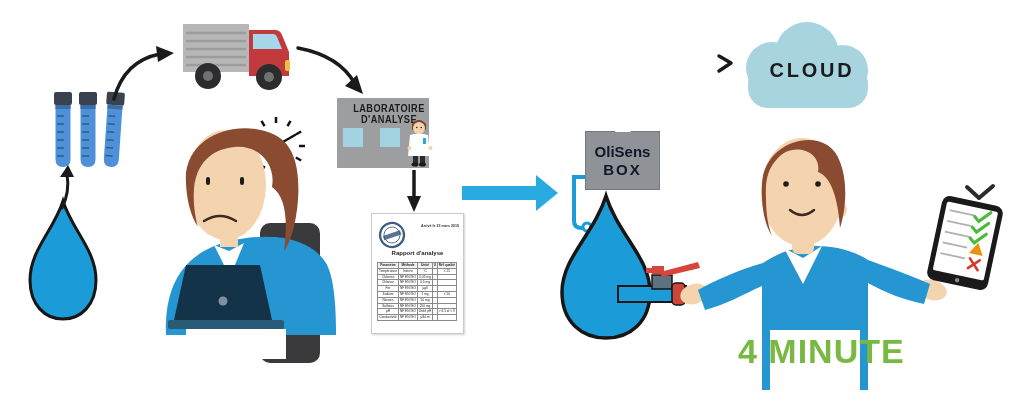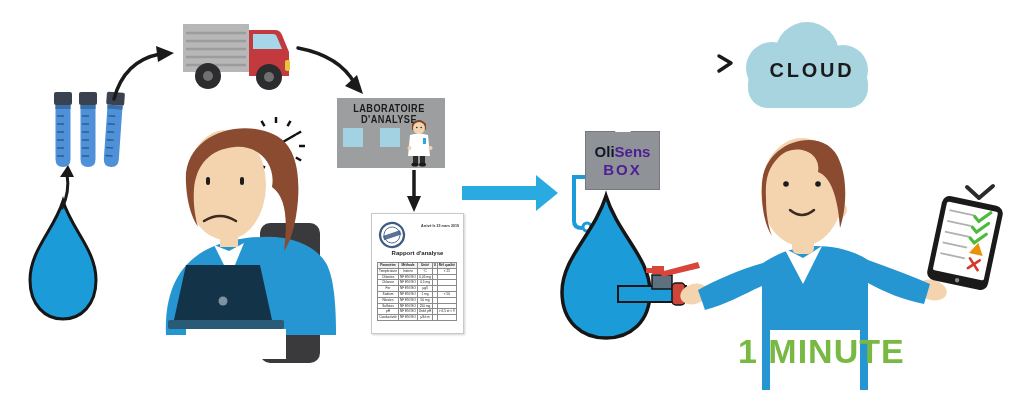--- a/index.html
+++ b/index.html
@@ -2,43 +2,43 @@
 <html><head>
 <meta charset="utf-8">
 <style>
   html,body{margin:0;padding:0;background:#fff;}
   #scene{position:relative;width:1024px;height:405px;background:#fff;overflow:hidden;
          font-family:"Liberation Sans",sans-serif;}
   #scene svg{position:absolute;overflow:visible;}
   .abs{position:absolute;}
 
   
-  #lab{left:337px;top:98px;width:108px;height:70px;background:#9c9ea0;}
+  #lab{left:337px;top:98px;width:92px;height:70px;background:#9c9ea0;}
   .lab-text{position:absolute;left:0;top:5px;width:104px;text-align:center;
             font-weight:800;font-size:10px;line-height:11px;letter-spacing:.5px;
             color:#1c1c1c;transform:scaleX(.92);}
   .lab-win{position:absolute;width:20px;height:19px;background:#a3d3e3;top:30px;}
 
   
   #report{left:371px;top:213px;width:91px;height:119px;background:#fff;
           border:1px solid #c9c9c9;box-shadow:1px 1px 2px rgba(0,0,0,.18);}
   #arrival{position:absolute;right:4px;top:10px;font-size:3.6px;font-weight:700;color:#333;}
   #rpt-title{position:absolute;left:0;top:36px;width:100%;text-align:center;
              font-size:6px;font-weight:700;color:#222;}
   #analysis-table{position:absolute;left:5px;top:48px;width:80px;border-collapse:collapse;
                   font-size:3.2px;line-height:1.5;color:#222;}
   #analysis-table th,#analysis-table td{border:.5px solid #8a8a8a;padding:0 .5px;text-align:center;}
   #analysis-table th{font-weight:700;background:#f2f2f2;}
 
   
   #box{left:585px;top:131px;width:73px;height:57px;background:#8f9296;border:1px solid #77797c;
        display:flex;flex-direction:column;align-items:center;justify-content:center;}
   #box .brand{font-size:15px;font-weight:800;letter-spacing:0;}
-  #oli{color:#0f172a;} #sens{color:#4c1d95;}
-  .boxline{font-size:15px;font-weight:800;letter-spacing:2px;color:#4c1d95;margin-top:1px;}
+  #oli{color:#0f172a;} #sens{color:#0f172a;}
+  .boxline{font-size:15px;font-weight:800;letter-spacing:2px;color:#0f172a;margin-top:1px;}
 
   
   #seven{left:152px;top:326px;width:200px;font-size:34px;font-weight:800;letter-spacing:1px;
          color:#be3038;z-index:6;}
   #minute{left:738px;top:332px;width:220px;font-size:34px;font-weight:800;letter-spacing:1px;
           color:#79b943;z-index:6;}
   #cloudtext{left:756px;top:58px;width:112px;text-align:center;font-size:21px;font-weight:800;
              letter-spacing:3px;color:#1a1a1a;transform:scaleX(.95);}
 </style>
 </head>
@@ -363,15 +363,15 @@
       </g>
       <polygon points="43,62 57,62 50,50" fill="#e8920c"></polygon>
       <g stroke="#d33a2c" stroke-width="2.6" stroke-linecap="round">
         <line x1="45" y1="67" x2="55" y2="77"></line>
           <line x1="55" y1="67" x2="45" y2="77"></line>
       </g>
       <circle cx="37" cy="91" r="2.2" fill="#8a8a8a"></circle>
     </g>
   </svg>
 
-  <div id="minute" class="abs">1 MINUTE</div>
+  <div id="minute" class="abs">4 MINUTE</div>
 
 </div>
 
 </body></html>

